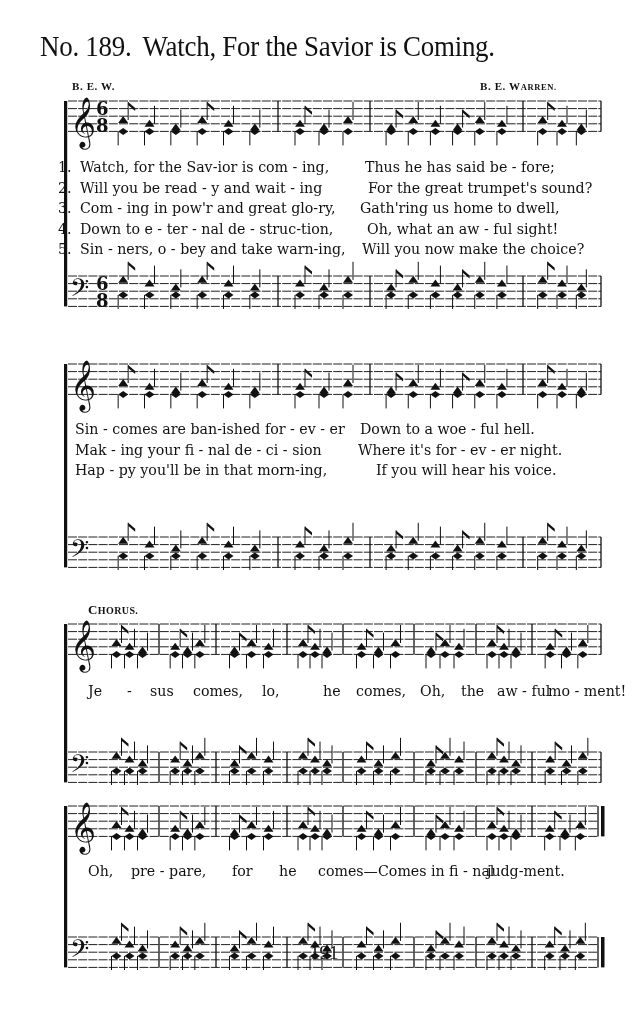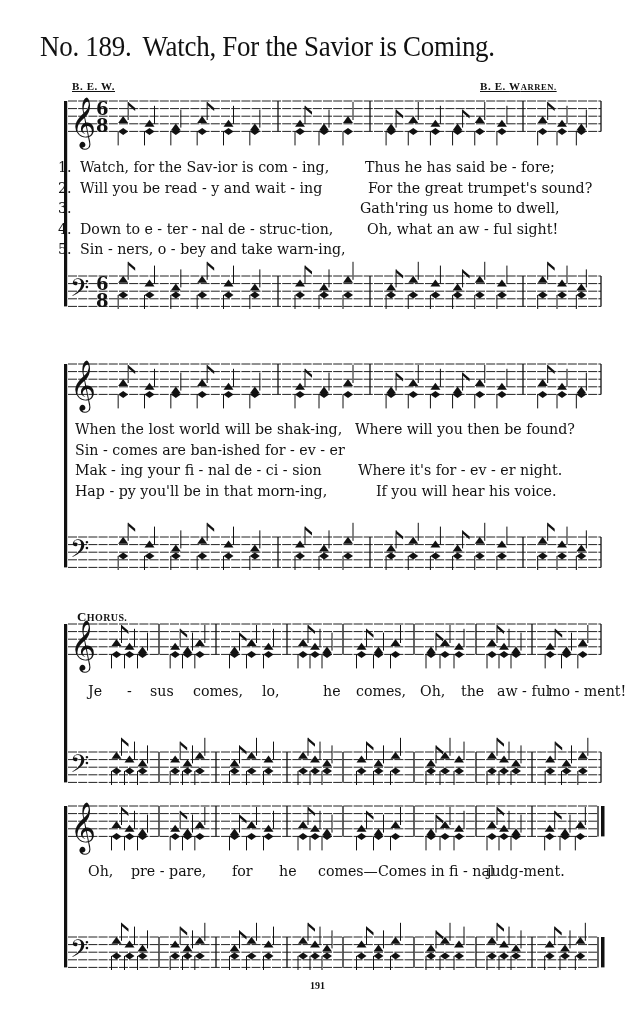--- a/index.html
+++ b/index.html
@@ -1,29 +1,29 @@
 <!DOCTYPE html>
 <html><head>
 <meta charset="utf-8">
 <style>
   html, body { margin: 0; padding: 0; background: #ffffff; }
   body { width: 640px; height: 1011px; position: relative; overflow: hidden; color: #111; font-family: "DejaVu Serif", "Liberation Serif", serif; }
   .title { position: absolute; left: 40px; top: 30px; font-family: "Liberation Serif", serif; font-size: 29px; letter-spacing: -0.3px; transform: scaleX(0.93); transform-origin: left; white-space: nowrap; }
   .title .num { margin-right: 12px; }
-  .credit { position: absolute; top: 80px; font-family: "Liberation Serif", serif; font-size: 11px; font-weight: bold; letter-spacing: 0.6px; text-decoration: underline; }
+  .credit { position: absolute; top: 80px; font-family: "Liberation Serif", serif; font-size: 11px; font-weight: bold; letter-spacing: 0.6px; }
   .credit.left { left: 72px; }
   .credit.right { left: 480px; }
   .credit .sc { font-size: 8.5px; }
   svg.staffsvg { position: absolute; left: 0; top: 0; overflow: visible; }
   .lyrics { position: absolute; font-family: "DejaVu Serif", serif; font-size: 14.2px; line-height: 20.5px; white-space: nowrap; }
   .lyric-line { position: relative; height: 20.5px; }
   .lyric-line span { position: absolute; top: 0; white-space: nowrap; }
-  .chorus-label { position: absolute; left: 77px; top: 602px; font-family: "Liberation Serif", serif; font-size: 13px; font-weight: bold; letter-spacing: 0.4px; margin-top: 7px; }
+  .chorus-label { position: absolute; left: 88px; top: 602px; font-family: "Liberation Serif", serif; font-size: 13px; font-weight: bold; letter-spacing: 0.4px; }
   .chorus-label .sc { font-size: 10px; }
-  .page-num { position: absolute; left: 310px; top: 980px; font-family: "Liberation Serif", serif; font-weight: bold; font-size: 10px; }
+  .page-num { position: absolute; left: 310px; top: 942px; font-family: "Liberation Serif", serif; font-weight: normal; font-size: 19px; }
 </style>
 </head>
 <body>
 
 <div class="title">
   <span class="num">No. 189.</span><span>Watch, For the Savior is Coming.</span>
 </div>
 
 <div class="credit left">B. E. W.</div>
 <div class="credit right"><span>B. E. </span><span>W</span><span class="sc">ARREN.</span></div>
@@ -871,40 +871,39 @@
       <span style="left:22px">Watch, for the Sav-ior  is  com - ing,</span>
       <span style="left:307px">Thus  he  has  said  be - fore;</span>
     </div>
   <div class="lyric-line">
       <span style="left:0">2.</span>
       <span style="left:22px">Will  you  be read - y  and  wait - ing</span>
       <span style="left:310px">For the great trumpet's sound?</span>
     </div>
   <div class="lyric-line">
       <span style="left:0">3.</span>
+      <span style="left:22px">Com - ing  in pow'r and great glo-ry,</span>
       <span style="left:302px">Gath'ring us  home to   dwell,</span>
     </div>
   <div class="lyric-line">
       <span style="left:0">4.</span>
       <span style="left:22px">Down  to   e - ter - nal  de - struc-tion,</span>
       <span style="left:309px">Oh, what an  aw - ful   sight!</span>
     </div>
   <div class="lyric-line">
       <span style="left:0">5.</span>
       <span style="left:22px">Sin  - ners, o - bey and take warn-ing,</span>
+      <span style="left:304px">Will you now make the choice?</span>
     </div>
 </div>
 
 <div class="lyrics" style="left:75px; top:419px; width:545px;">
   <div class="lyric-line">
-      <span style="left:0">When the lost world will be shak-ing,</span>
-      <span style="left:280px">Where will you then be  found?</span>
-    </div>
-  <div class="lyric-line">
       <span style="left:0">Sin - comes are ban-ished for - ev - er</span>
+      <span style="left:285px">Down to  a  woe - ful  hell.</span>
     </div>
   <div class="lyric-line">
       <span style="left:283px">Where it's for - ev - er  night.</span>
       <span style="left:0">Mak - ing your  fi  -  nal  de - ci - sion</span>
     </div>
   <div class="lyric-line">
       <span style="left:0">Hap - py you'll be    in that morn-ing,</span>
       <span style="left:301px">If  you will hear his  voice.</span>
     </div>
 </div>

